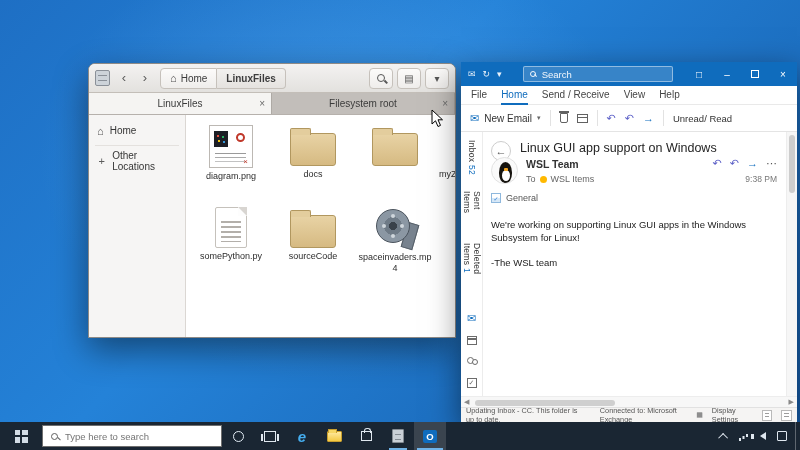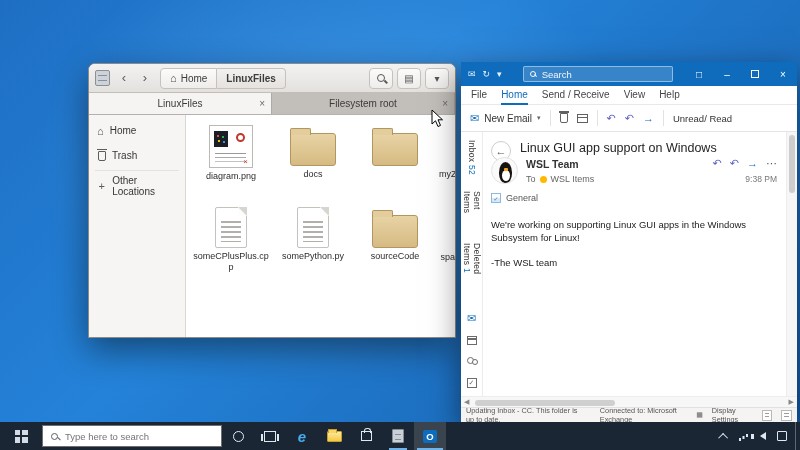--- a/index.html
+++ b/index.html
@@ -223,24 +223,20 @@
         <span class="g-tabx">×</span>
       </div>
     </div>
 
     <div class="g-body">
       <div class="g-side">
         <div class="g-sitem">
           <span class="gi-home">⌂</span>
           <span>Home</span>
         </div>
-        <div class="g-sitem">
-          <span class="gi-trash"></span>
-          <span>Trash</span>
-        </div>
         <div class="g-sdiv"></div>
         <div class="g-sitem">
           <span class="gi-plus">+</span>
           <span>Other Locations</span>
         </div>
       </div>
 
       <div class="g-files">
         <div class="g-item">
           <span class="ic-img">
@@ -255,24 +251,20 @@
           <span class="ic-folder"></span>
           <span class="g-lbl">docs</span>
         </div>
         <div class="g-item">
           <span class="ic-folder"></span>
 
         </div>
         <div class="g-item">
           <span class="ic-arch"></span>
           <span class="g-lbl">myZippedTar.tar.gz</span>
-        </div>
-        <div class="g-item">
-          <span class="ic-doc"></span>
-          <span class="g-lbl">someCPlusPlus.cpp</span>
         </div>
         <div class="g-item">
           <span class="ic-doc"></span>
           <span class="g-lbl">somePython.py</span>
         </div>
         <div class="g-item">
           <span class="ic-folder"></span>
           <span class="g-lbl">sourceCode</span>
         </div>
         <div class="g-item">

